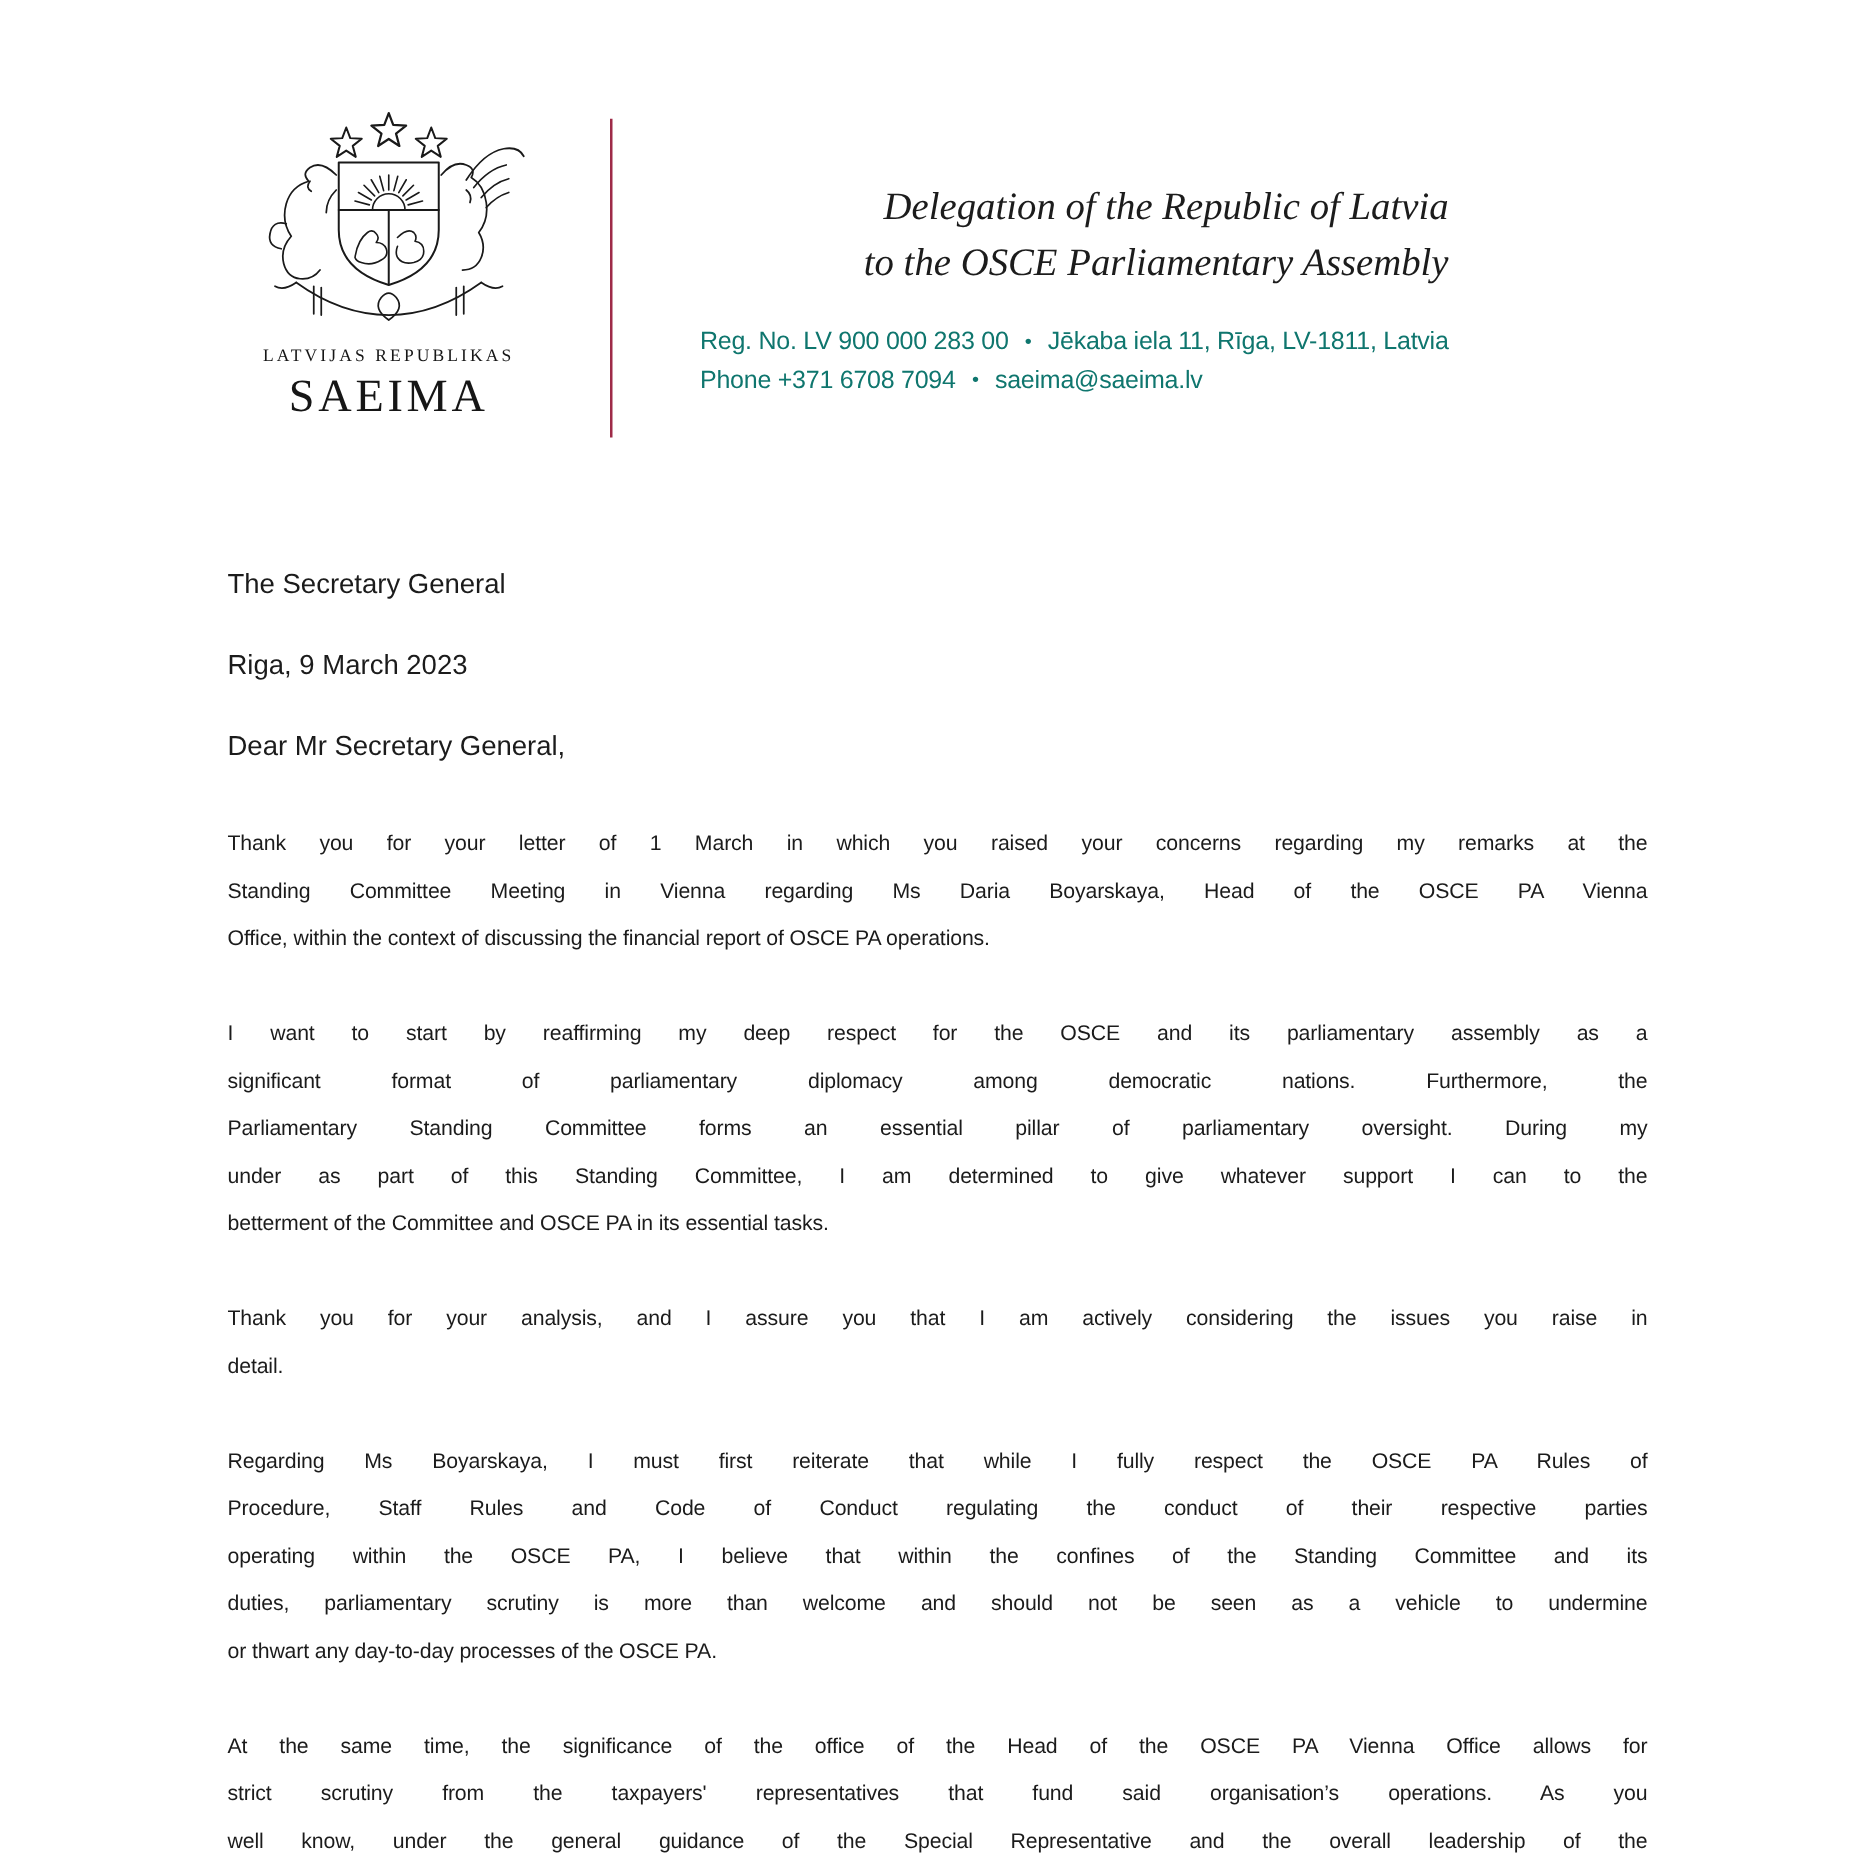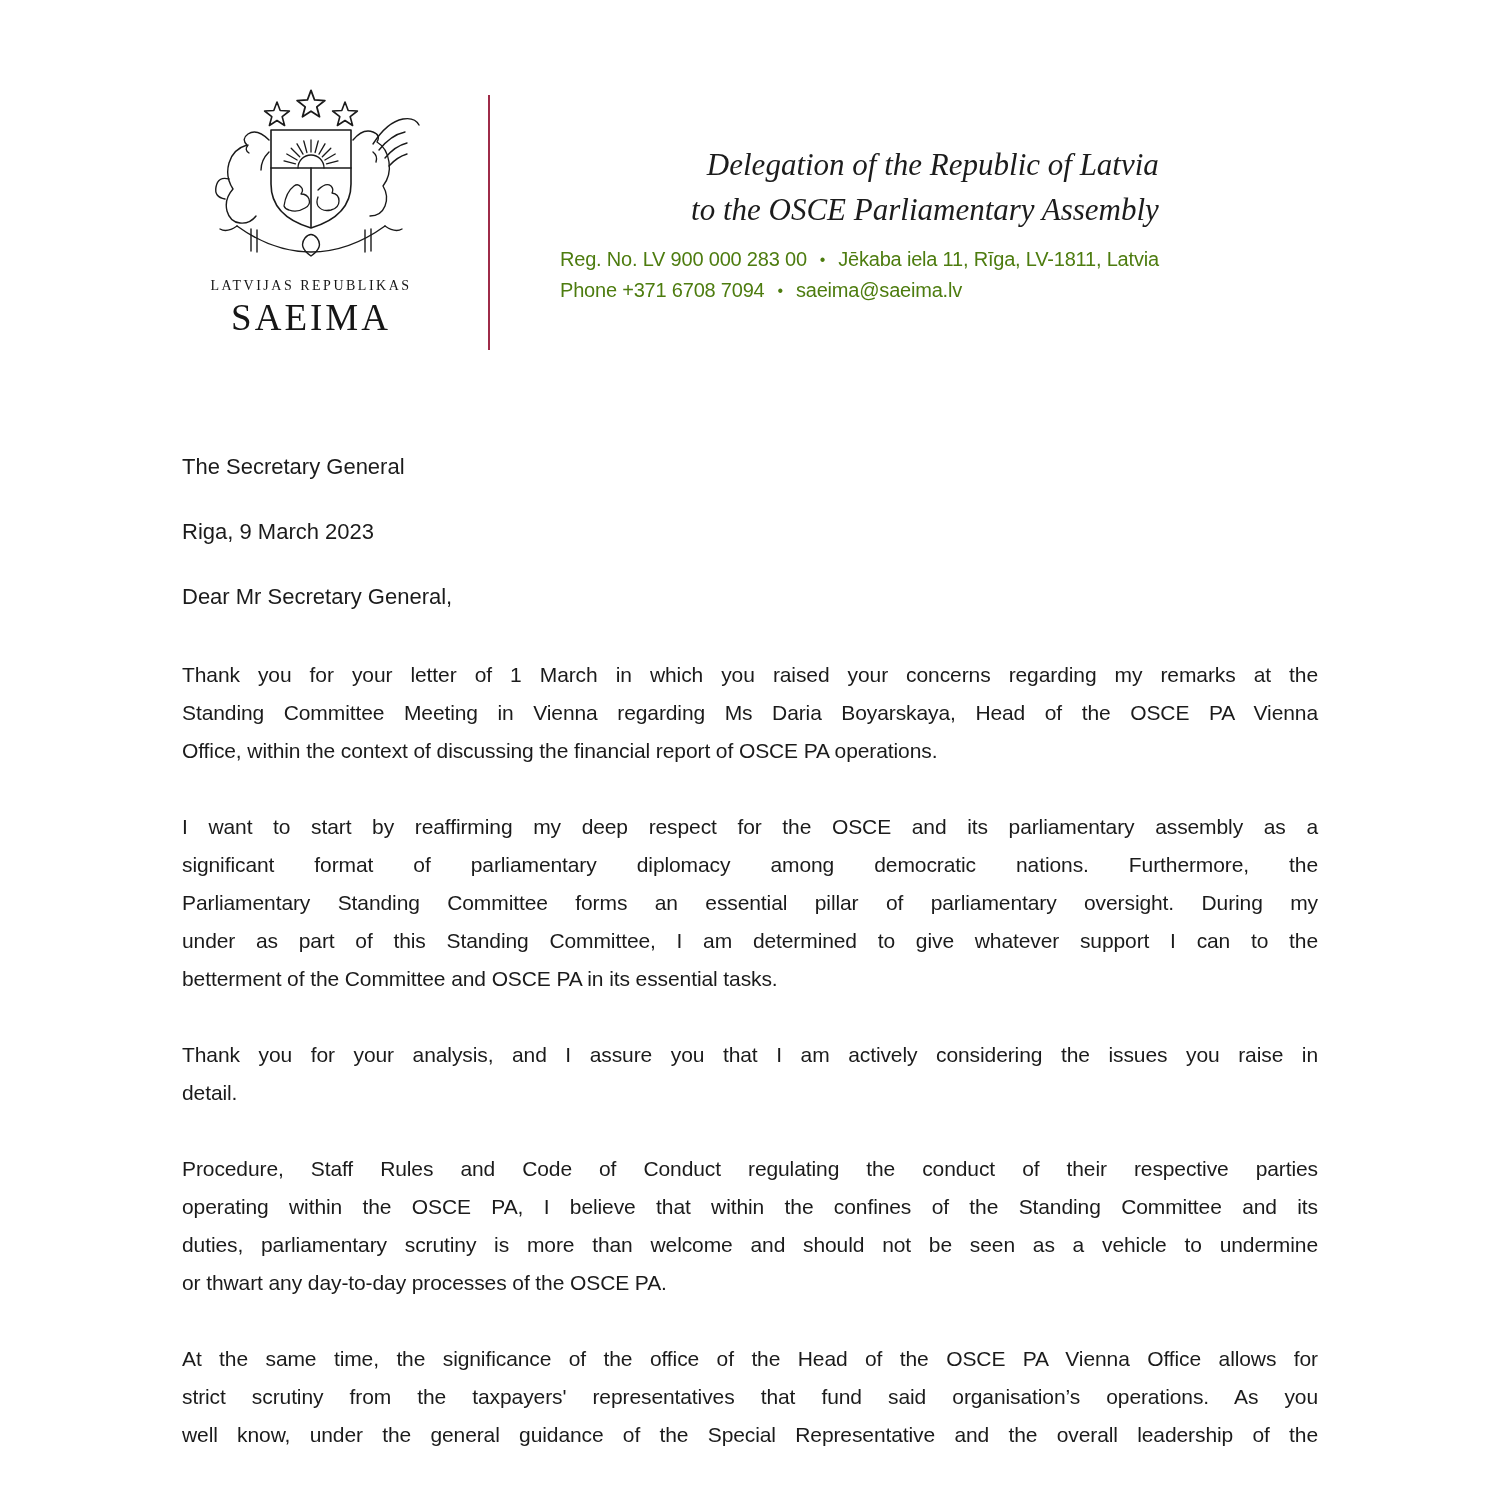--- a/index.html
+++ b/index.html
@@ -52,25 +52,25 @@
   .org-title {
     font-family: "Liberation Serif", serif;
     font-style: italic;
     font-size: 31px;
     line-height: 45px;
     color: #1c1c1c;
     white-space: nowrap;
     text-align: right;
   }
   .contact-block {
-    margin-top: 12px;
+    margin-top: 26px;
     font-size: 20px;
     line-height: 31px;
     letter-spacing: -0.2px;
-    color: #4d7c0f;
+    color: #0f766e;
     white-space: nowrap;
   }
   .contact-bullet {
     display: inline-block;
     margin: 0 13px;
     font-size: 16px;
     vertical-align: 1px;
   }
 
   
@@ -83,21 +83,21 @@
     font-size: 22px;
     line-height: 30px;
     margin-bottom: 35px;
     color: #1b1b1b;
   }
   .address-line.salutation { margin-bottom: 44px; }
 
   .paragraph { margin: 0 0 38px 0; }
   .paragraph:last-child { margin-bottom: 0; }
   .bline {
-    font-size: 21px;
+    font-size: 17px;
     line-height: 38px;
     letter-spacing: -0.1px;
     color: #1b1b1b;
     text-align: justify;
     text-align-last: justify;
     text-justify: inter-word;
     white-space: normal;
   }
   .bline.lastline { text-align-last: left; }
 </style>
@@ -187,20 +187,21 @@
           <div class="bline">significant format of parliamentary diplomacy among democratic nations. Furthermore, the</div>
           <div class="bline">Parliamentary Standing Committee forms an essential pillar of parliamentary oversight. During my</div>
           <div class="bline">under as part of this Standing Committee, I am determined to give whatever support I can to the</div>
           <div class="bline lastline">betterment of the Committee and OSCE PA in its essential tasks.</div>
         </div>
         <div class="paragraph">
           <div class="bline">Thank you for your analysis, and I assure you that I am actively considering the issues you raise in</div>
           <div class="bline lastline">detail.</div>
         </div>
         <div class="paragraph">
+          <div class="bline">Regarding Ms Boyarskaya, I must first reiterate that while I fully respect the OSCE PA Rules of</div>
           <div class="bline">Procedure, Staff Rules and Code of Conduct regulating the conduct of their respective parties</div>
           <div class="bline">operating within the OSCE PA, I believe that within the confines of the Standing Committee and its</div>
           <div class="bline">duties, parliamentary scrutiny is more than welcome and should not be seen as a vehicle to undermine</div>
           <div class="bline lastline">or thwart any day-to-day processes of the OSCE PA.</div>
         </div>
         <div class="paragraph">
           <div class="bline">At the same time, the significance of the office of the Head of the OSCE PA Vienna Office allows for</div>
           <div class="bline">strict scrutiny from the taxpayers' representatives that fund said organisation’s operations. As you</div>
           <div class="bline">well know, under the general guidance of the Special Representative and the overall leadership of the</div>
         </div>

